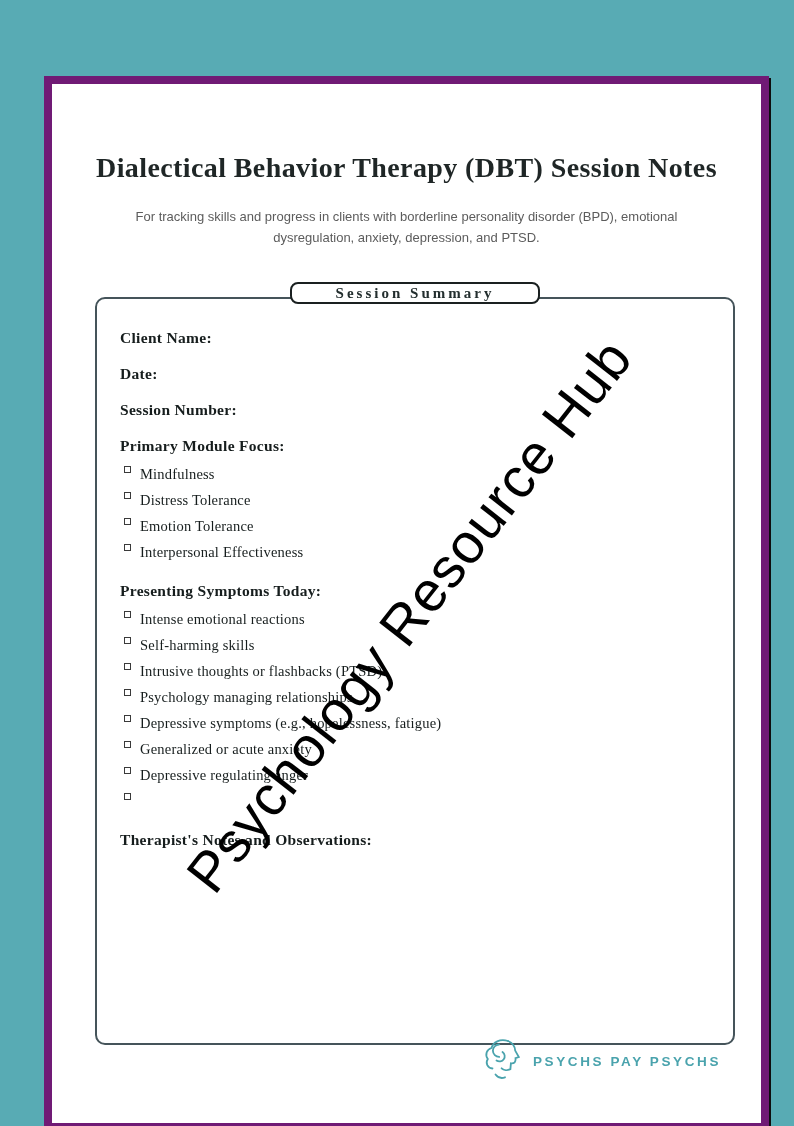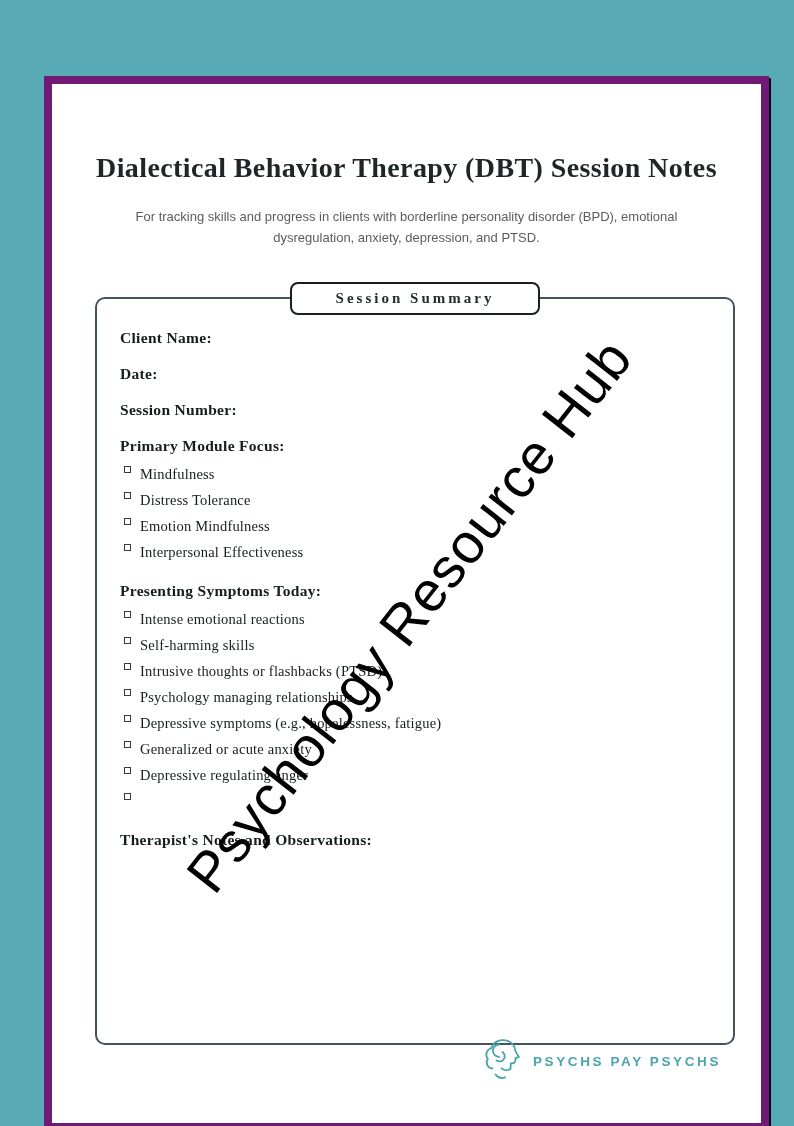--- a/index.html
+++ b/index.html
@@ -42,21 +42,21 @@
     left:43px; top:213px;
     width:640px; height:748px;
     border:2px solid #45545a;
     border-radius:10px;
     background:#ffffff;
   }
   .summary-badge {
     position:absolute;
     left:50%; top:-17px;
     transform:translateX(-50%);
-    width:250px; height:33px;
+    width:250px; height:22px;
     background:#ffffff;
     border:2px solid #1a2020;
     border-radius:8px;
     display:flex; align-items:center; justify-content:center;
     font-family:"Liberation Serif", serif;
     font-weight:700;
     font-size:15px;
     letter-spacing:3px;
     color:#232e2e;
   }
@@ -146,21 +146,21 @@
       <div class="chk-row">
         <span class="chk-box"></span>
         <span>Mindfulness</span>
       </div>
       <div class="chk-row">
         <span class="chk-box"></span>
         <span>Distress Tolerance</span>
       </div>
       <div class="chk-row">
         <span class="chk-box"></span>
-        <span>Emotion Mindfulness</span>
+        <span>Emotion Tolerance</span>
       </div>
       <div class="chk-row">
         <span class="chk-box"></span>
         <span>Interpersonal Effectiveness</span>
       </div>
 
       <div class="gap-sm"></div>
       <div class="group-label">Presenting Symptoms Today:</div>
 
       <div class="chk-row">

